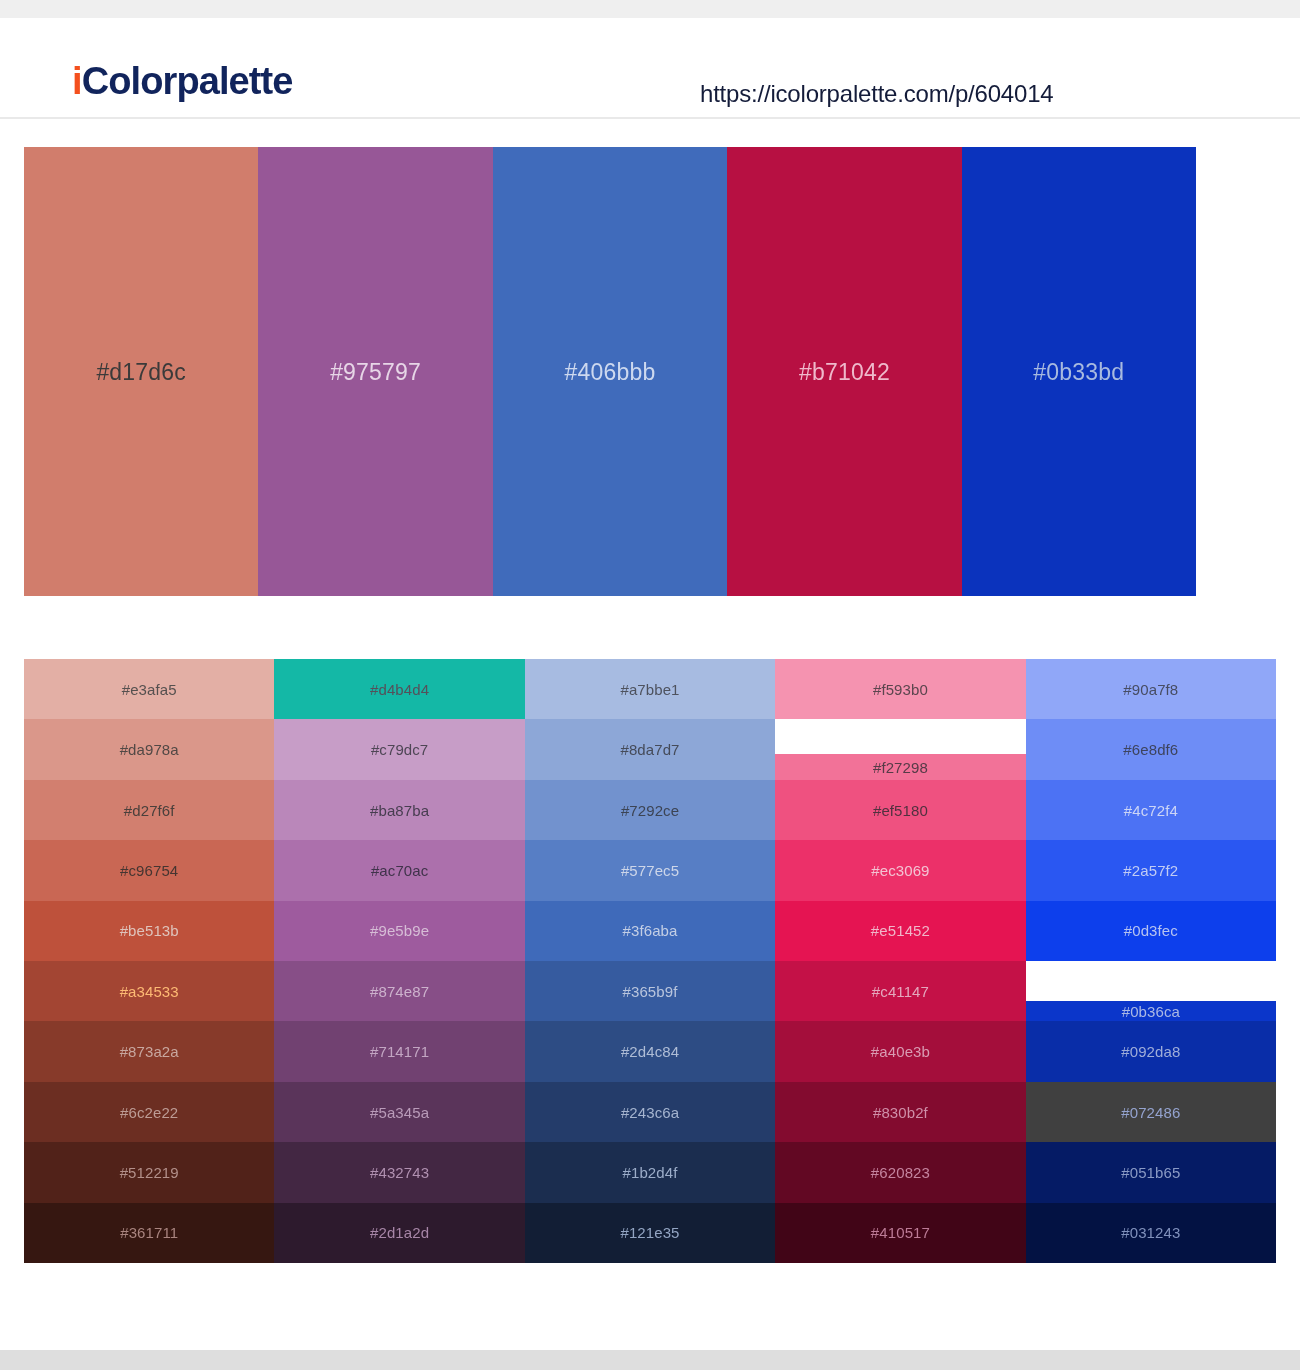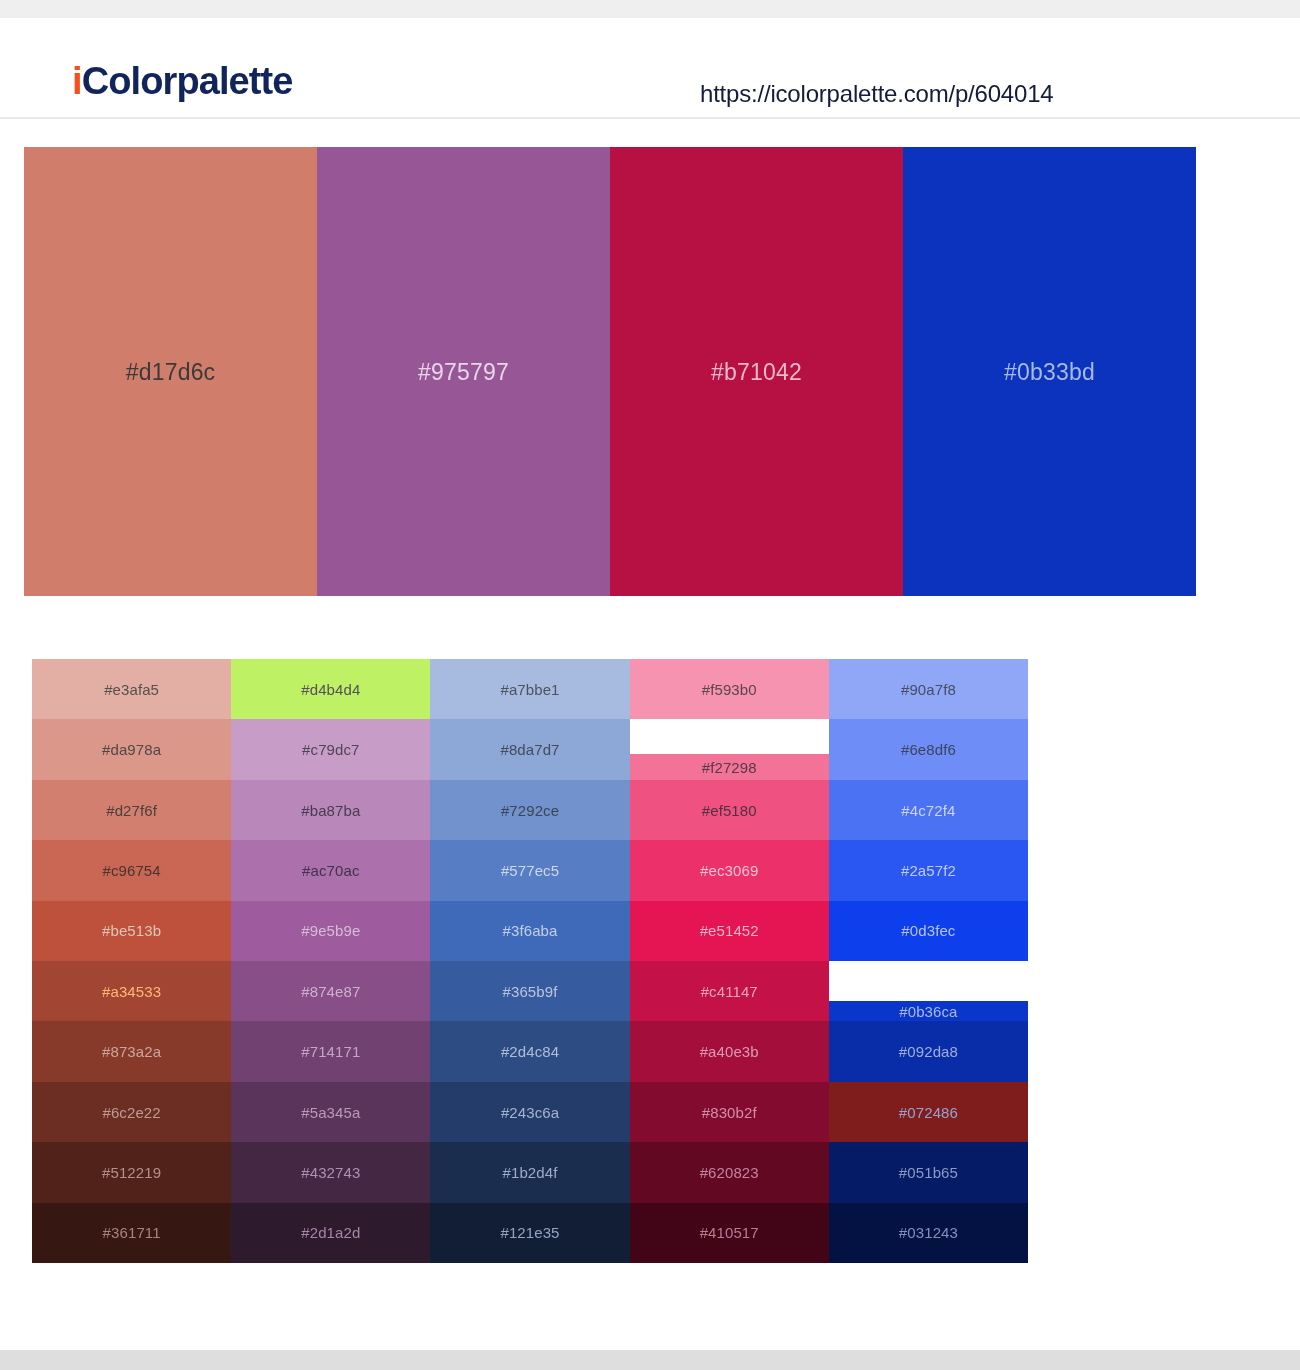--- a/index.html
+++ b/index.html
@@ -84,23 +84,23 @@
     font-size: 23px;
     letter-spacing: 0.2px;
     line-height: 1;
     position: relative;
     top: 1px;
   }
 
   
   .shade-grid {
     position: absolute;
-    left: 32px;
+    left: 24px;
     top: 659px;
-    width: 996px;
+    width: 1252px;
     height: 604px;
     display: flex;
     flex-direction: column;
   }
   .shade-row {
     flex: 1 1 0;
     display: flex;
   }
   .shade-cell {
     flex: 1 1 0;
@@ -147,34 +147,37 @@
     <div class="page-url">https://icolorpalette.com/p/604014</div>
   </div>
 
   <div class="main-strip" id="main-strip">
       <div class="main-swatch" style="background: rgb(209, 125, 108);">
         <span class="hexlabel" style="color: rgb(58, 58, 58);">#d17d6c</span>
       </div>
       <div class="main-swatch" style="background: rgb(151, 87, 151);">
         <span class="hexlabel" style="color: rgb(231, 214, 231);">#975797</span>
       </div>
+      <div class="main-swatch" style="background: rgb(64, 107, 187);">
+        <span class="hexlabel" style="color: rgb(205, 217, 239);">#406bbb</span>
+      </div>
       <div class="main-swatch" style="background: rgb(183, 16, 66);">
         <span class="hexlabel" style="color: rgb(239, 185, 203);">#b71042</span>
       </div>
       <div class="main-swatch" style="background: rgb(11, 51, 189);">
         <span class="hexlabel" style="color: rgb(168, 186, 223);">#0b33bd</span>
       </div>
     </div>
 
   <div class="shade-grid" id="shade-grid">
       <div class="shade-row">
         <div class="shade-cell" style="background: rgb(227, 175, 165);">
           <span class="hexlabel" style="color: rgb(85, 80, 79);">#e3afa5</span>
         </div>
-        <div class="shade-cell" style="background: #bef264;">
+        <div class="shade-cell" style="background: #14b8a6;">
           <span class="hexlabel" style="color: rgb(85, 80, 90);">#d4b4d4</span>
         </div>
         <div class="shade-cell" style="background: rgb(167, 187, 225);">
           <span class="hexlabel" style="color: rgb(78, 82, 94);">#a7bbe1</span>
         </div>
         <div class="shade-cell" style="background: rgb(245, 147, 176);">
           <span class="hexlabel" style="color: rgb(91, 69, 78);">#f593b0</span>
         </div>
         <div class="shade-cell" style="background: rgb(144, 167, 248);">
           <span class="hexlabel" style="color: rgb(71, 77, 99);">#90a7f8</span>
@@ -288,21 +291,21 @@
         </div>
         <div class="shade-cell" style="background: rgb(90, 52, 90);">
           <span class="hexlabel" style="color: rgb(185, 155, 185);">#5a345a</span>
         </div>
         <div class="shade-cell" style="background: rgb(36, 60, 106);">
           <span class="hexlabel" style="color: rgb(165, 180, 207);">#243c6a</span>
         </div>
         <div class="shade-cell" style="background: rgb(131, 11, 47);">
           <span class="hexlabel" style="color: rgb(207, 143, 168);">#830b2f</span>
         </div>
-        <div class="shade-cell" style="background: #7f1d1d;">
+        <div class="shade-cell" style="background: #404040;">
           <span class="hexlabel" style="color: rgb(148, 163, 207);">#072486</span>
         </div>
       </div>
       <div class="shade-row">
         <div class="shade-cell" style="background: rgb(81, 34, 25);">
           <span class="hexlabel" style="color: rgb(179, 144, 138);">#512219</span>
         </div>
         <div class="shade-cell" style="background: rgb(67, 39, 67);">
           <span class="hexlabel" style="color: rgb(176, 144, 176);">#432743</span>
         </div>

